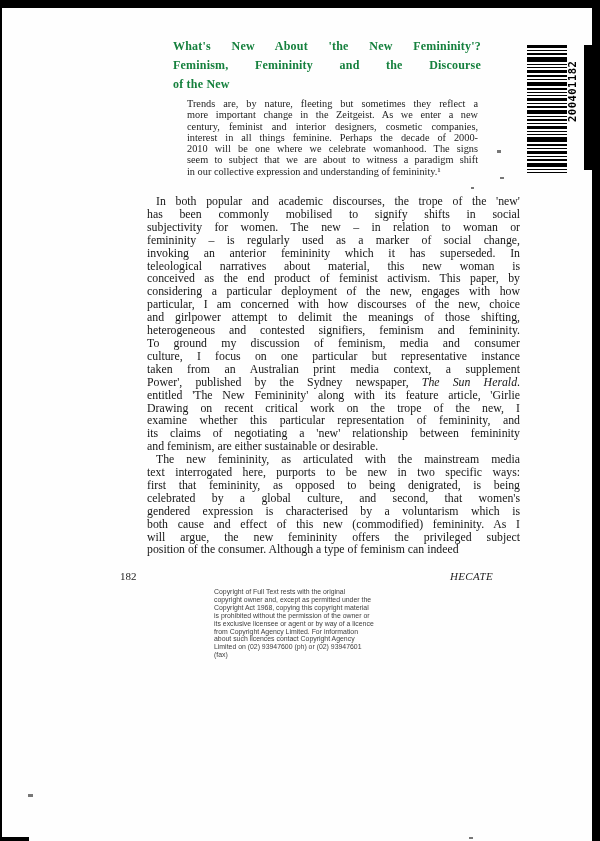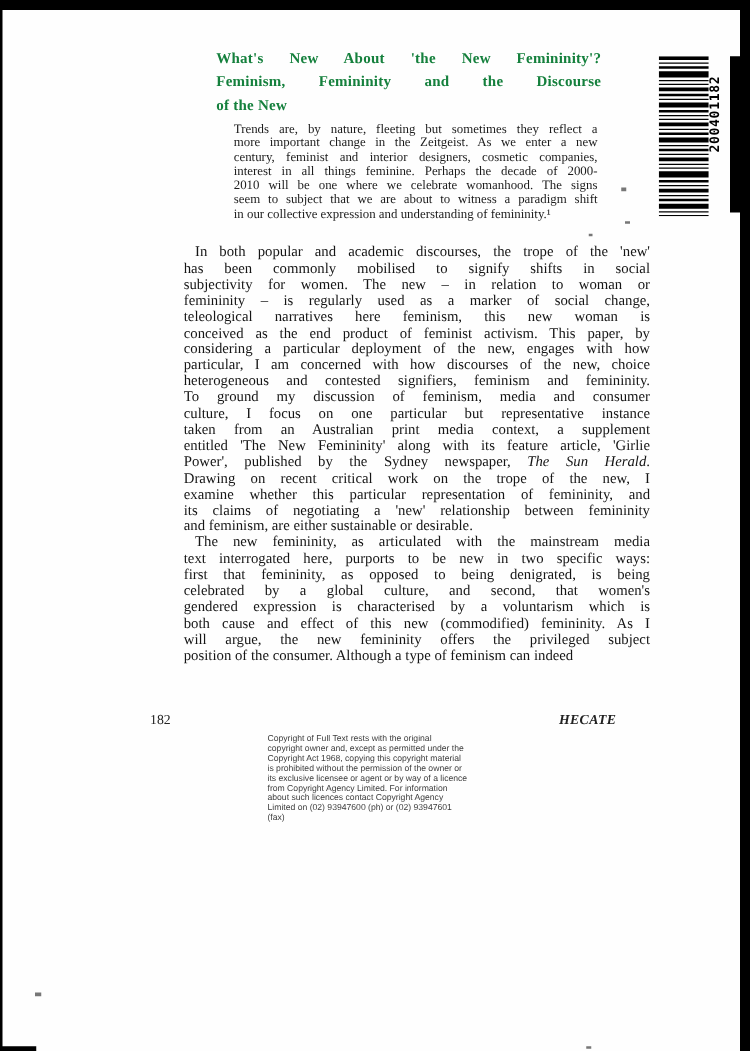--- a/index.html
+++ b/index.html
@@ -44,21 +44,21 @@
   .body-text{
     position:absolute;left:120px;top:195px;width:373px;
     font-size:11.8px;line-height:12.9px;color:#151515;margin-left:27px;
   }
   .para .line.first{text-indent:9px;}
   .footer{
     position:absolute;left:120px;top:570px;width:373px;
     display:flex;justify-content:space-between;align-items:baseline;
     font-size:11px;color:#222;
   }
-  .journal{font-style:italic;font-weight:bold;letter-spacing:0.3px;}
+  .journal{font-style:italic;font-weight:normal;letter-spacing:0.3px;}
   .stamp{
     position:absolute;left:214px;top:588px;width:162px;
     font-family:"Liberation Sans","DejaVu Sans",sans-serif;
     font-size:6.9px;line-height:7.9px;color:#3d3d3d;
     filter:blur(0.3px);
   }
   .stamp .line{text-align:left;text-align-last:left;}
 </style>
 </head>
 <body>
@@ -127,30 +127,32 @@
       <div class="line">seem to subject that we are about to witness a paradigm shift</div>
       <div class="line last">in our collective expression and understanding of femininity.¹</div>
     </div>
 
   <div class="body-text">
     <div class="para">
         <div class="line first">In both popular and academic discourses, the trope of the 'new'</div>
         <div class="line">has been commonly mobilised to signify shifts in social</div>
         <div class="line">subjectivity for women. The new – in relation to woman or</div>
         <div class="line">femininity – is regularly used as a marker of social change,</div>
-        <div class="line">teleological narratives here feminism, this new woman is</div>
+        <div class="line">invoking an anterior femininity which it has superseded. In</div>
+        <div class="line">teleological narratives about material, this new woman is</div>
         <div class="line">conceived as the end product of feminist activism. This paper, by</div>
         <div class="line">considering a particular deployment of the new, engages with how</div>
         <div class="line">particular, I am concerned with how discourses of the new, choice</div>
+        <div class="line">and girlpower attempt to delimit the meanings of those shifting,</div>
         <div class="line">heterogeneous and contested signifiers, feminism and femininity.</div>
         <div class="line">To ground my discussion of feminism, media and consumer</div>
         <div class="line">culture, I focus on one particular but representative instance</div>
         <div class="line">taken from an Australian print media context, a supplement</div>
+        <div class="line">Power', published by the Sydney newspaper, <i>The Sun Herald</i>.</div>
         <div class="line">entitled 'The New Femininity' along with its feature article, 'Girlie</div>
-        <div class="line">Power', published by the Sydney newspaper, <i>The Sun Herald</i>.</div>
         <div class="line">Drawing on recent critical work on the trope of the new, I</div>
         <div class="line">examine whether this particular representation of femininity, and</div>
         <div class="line">its claims of negotiating a 'new' relationship between femininity</div>
         <div class="line last">and feminism, are either sustainable or desirable.</div>
       </div>
     <div class="para">
         <div class="line first">The new femininity, as articulated with the mainstream media</div>
         <div class="line">text interrogated here, purports to be new in two specific ways:</div>
         <div class="line">first that femininity, as opposed to being denigrated, is being</div>
         <div class="line">celebrated by a global culture, and second, that women's</div>

